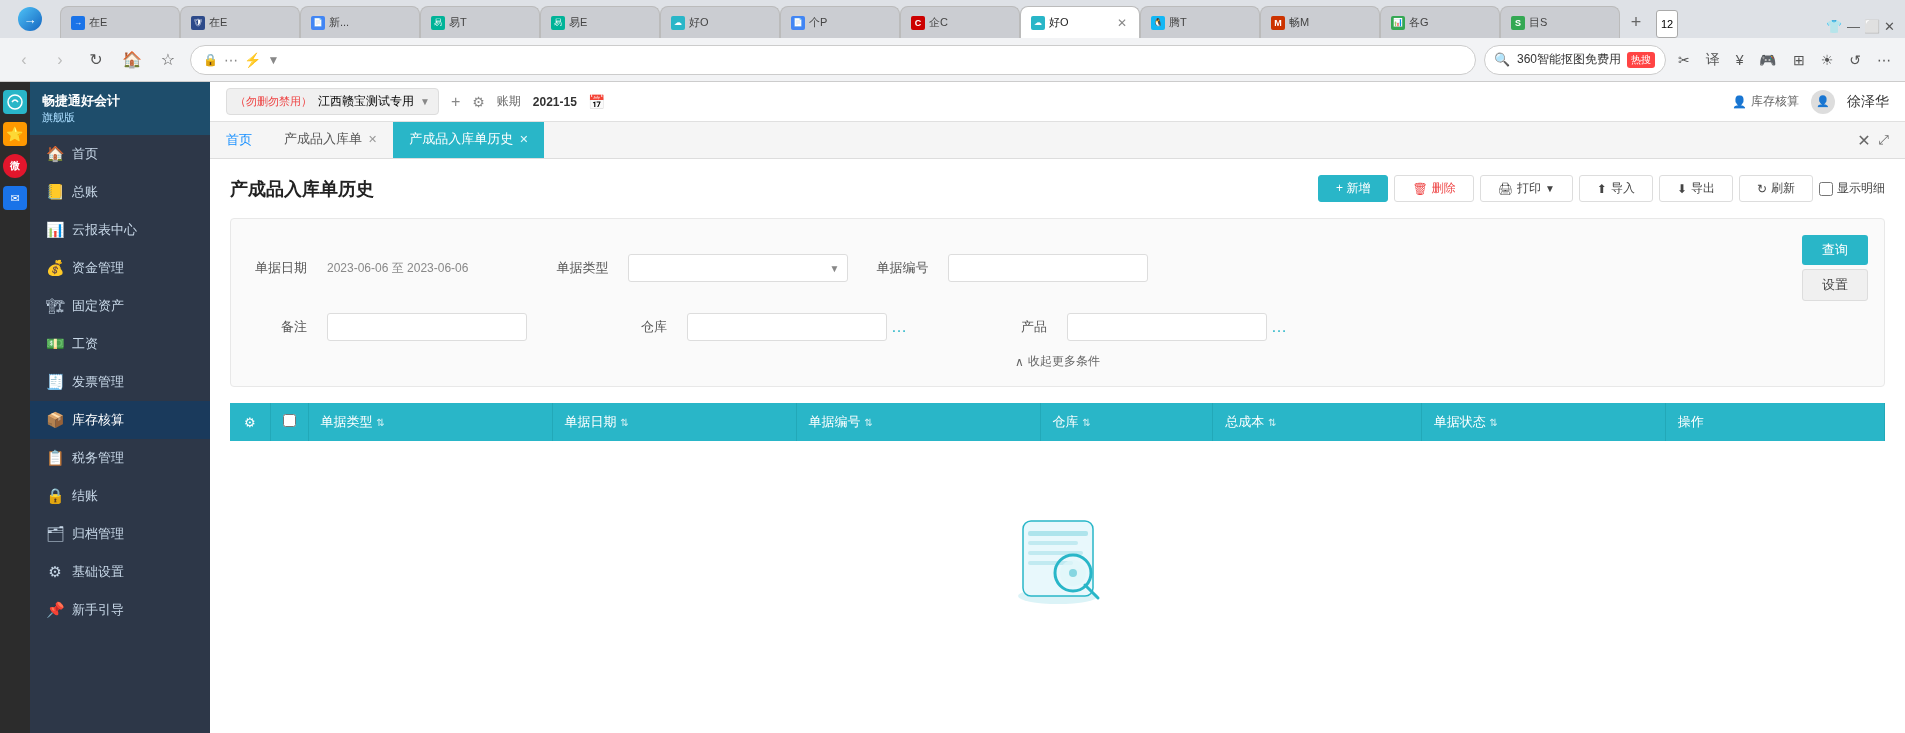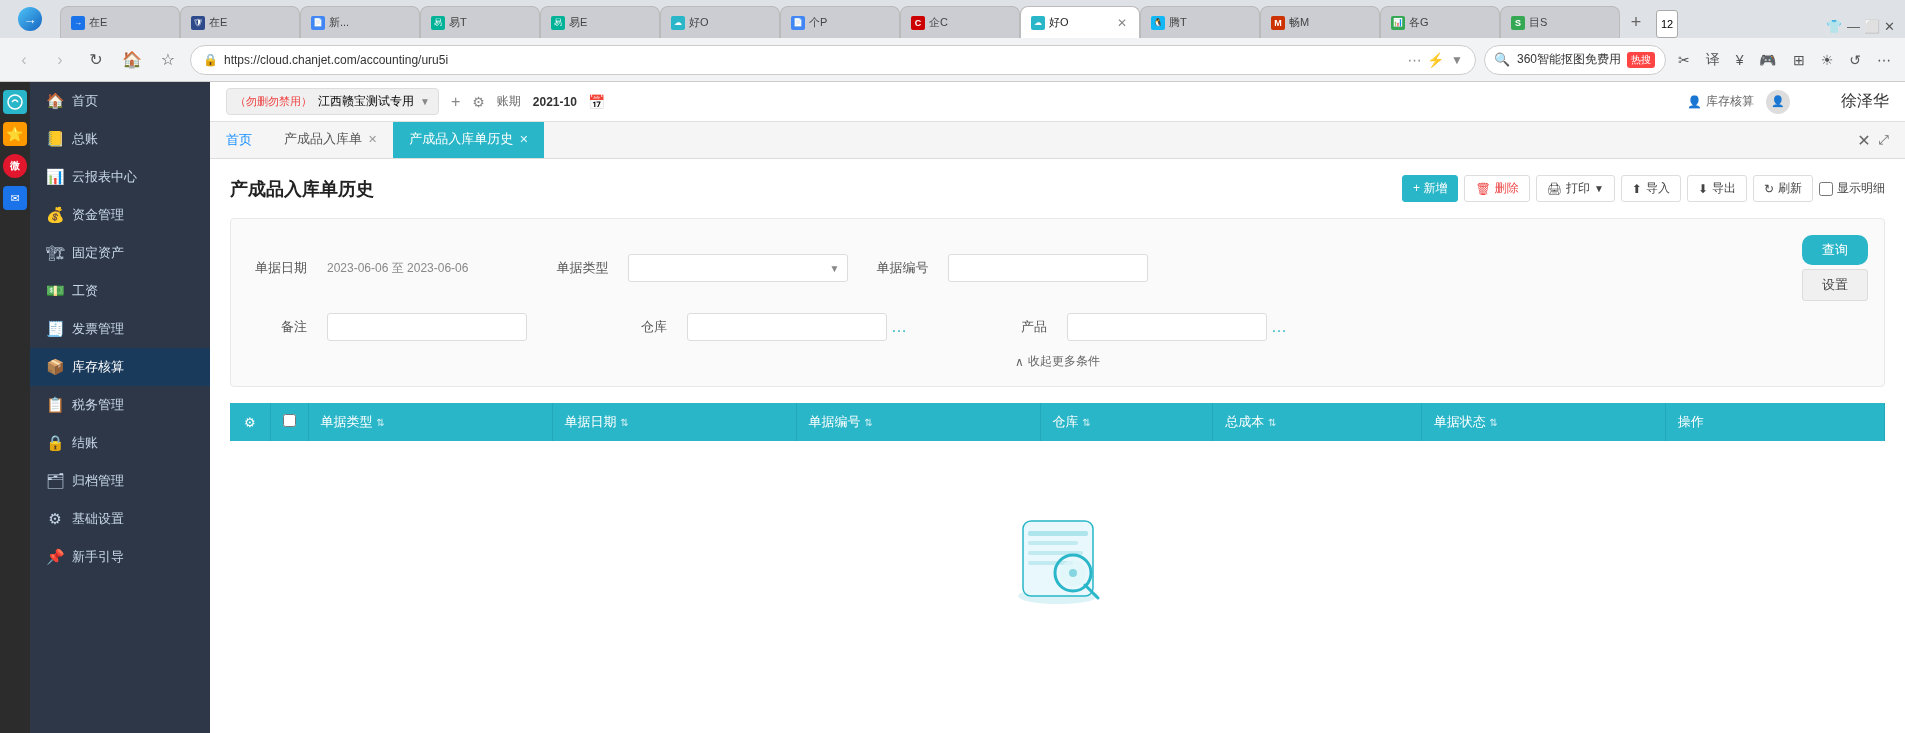--- a/index.html
+++ b/index.html
@@ -50,46 +50,46 @@
     
     .content-area { flex: 1; background: #f9a8d4; display: flex; flex-direction: column; overflow: hidden; }
 
     
     .content-header { background: #fff; padding: 6px 16px; display: flex; align-items: center; gap: 12px; border-bottom: 1px solid #e0e0e0; }
     .account-selector { display: flex; align-items: center; gap: 6px; background: #f0f0f0; border: 1px solid #ddd; border-radius: 4px; padding: 4px 8px; cursor: pointer; font-size: 12px; }
     .period-label { color: #666; font-size: 12px; }
     .period-value { color: #333; font-size: 12px; font-weight: bold; }
     .header-right { margin-left: auto; display: flex; align-items: center; gap: 12px; }
     .customer-service { color: #666; font-size: 12px; cursor: pointer; display: flex; align-items: center; gap: 4px; }
-    .user-name { color: #333; font-size: 16px; cursor: pointer; display: flex; align-items: center; gap: 4px; margin-left: 39px; }
+    .user-name { color: #333; font-size: 14px; cursor: pointer; display: flex; align-items: center; gap: 4px; }
 
     
     .page-body { flex: 1; background: #fff; overflow-y: auto; padding: 16px 20px; }
     .page-title { font-size: 18px; font-weight: bold; color: #222; margin-bottom: 16px; }
 
     
     .page-toolbar { display: flex; align-items: center; gap: 8px; margin-bottom: 16px; justify-content: flex-end; }
-    .toolbar-btn { display: flex; align-items: center; gap: 4px; padding: 4px 10px; border: 1px solid #ddd; border-radius: 3px; background: #fff; cursor: pointer; font-size: 12px; color: #444; text-align: right; }
+    .toolbar-btn { display: flex; align-items: center; gap: 4px; padding: 4px 17px; border: 1px solid #ddd; border-radius: 3px; background: #fff; cursor: pointer; font-size: 12px; color: #444; text-align: right; }
     .toolbar-btn.primary { background: #29b6c8; color: #fff; border-color: #29b6c8; }
     .toolbar-btn.danger { color: #e44; }
 
     
     .filter-area { border: 1px solid #e8e8e8; border-radius: 4px; padding: 16px; margin-bottom: 16px; background: #fafafa; }
     .filter-row { display: flex; align-items: center; gap: 20px; margin-bottom: 12px; }
     .filter-row:last-child { margin-bottom: 0; }
     .filter-label { color: #555; font-size: 13px; min-width: 60px; text-align: right; }
     .filter-date-btns { display: flex; align-items: center; gap: 6px; }
     .date-btn { padding: 2px 8px; border: 1px solid #ddd; border-radius: 3px; background: #fff; cursor: pointer; font-size: 12px; color: #444; }
     .date-btn.active { background: #29b6c8; color: #fff; border-color: #29b6c8; border-radius: 50%; padding: 2px 8px; }
     .date-range-text { font-size: 12px; color: #888; }
     .filter-select { height: 28px; border: 1px solid #ddd; border-radius: 3px; padding: 0 8px; font-size: 12px; min-width: 200px; background: #fff; display: flex; align-items: center; justify-content: space-between; cursor: pointer; }
     .filter-input { height: 28px; border: 1px solid #ddd; border-radius: 3px; padding: 0 8px; font-size: 12px; width: 200px; outline: none; }
     .filter-dots { color: #29b6c8; font-size: 16px; cursor: pointer; }
     .collapse-btn { display: flex; align-items: center; gap: 4px; color: #666; font-size: 12px; cursor: pointer; justify-content: center; margin-top: 8px; }
-    .query-btn { background: #29b6c8; color: #fff; border: none; border-radius: 10px; padding: 6px 20px; cursor: pointer; font-size: 13px; }
+    .query-btn { background: #29b6c8; color: #fff; border: none; border-radius: 3px; padding: 6px 20px; cursor: pointer; font-size: 13px; }
     .setting-btn { background: #f0f0f0; color: #444; border: 1px solid #ddd; border-radius: 3px; padding: 6px 16px; cursor: pointer; font-size: 13px; }
 
     
     .data-table { width: 100%; border-collapse: collapse; }
     .data-table th { background: #29b6c8; color: #fff; padding: 10px 12px; font-size: 13px; font-weight: normal; text-align: left; border-right: 1px solid #22a8b8; cursor: pointer; }
     .data-table th:first-child { width: 40px; text-align: center; }
     .data-table th.checkbox-col { width: 36px; text-align: center; }
     .data-table th .sort-icon { font-size: 10px; opacity: 0.8; }
     .gear-col { background: #29b6c8; color: #fff; width: 36px; text-align: center; padding: 10px 8px; }
 
@@ -177,21 +177,20 @@
 
   <div class="address-bar">
     <div class="nav-btn disabled">‹</div>
     <div class="nav-btn disabled">›</div>
     <div class="nav-btn">↻</div>
     <div class="nav-btn">🏠</div>
     <div class="nav-btn">☆</div>
 
     <div class="address-input-wrap">
       <span class="lock-icon">🔒</span>
-      <span class="address-text">https://cloud.chanjet.com/accounting/uru5i</span>
       <span style="font-size:14px;color:#888;">⋯</span>
       <span style="font-size:14px;color:#f90;">⚡</span>
       <span style="font-size:12px;color:#888;">▼</span>
     </div>
 
     <div class="search-bar-section">
       <span style="color:#666;font-size:13px;">🔍</span>
       <span style="font-size:12px;color:#333;">360智能抠图免费用</span>
       <span class="hot-badge">热搜</span>
     </div>
@@ -216,20 +215,26 @@
             <circle cx="8" cy="8" r="7" fill="none" stroke="#fff" stroke-width="1.5"></circle>
             <path d="M5 8 Q8 4 11 8" fill="none" stroke="#fff" stroke-width="1.5"></path>
           </svg>
       </div>
       <div class="app-icon" style="background:#f90;">⭐</div>
       <div class="app-icon" style="background:#e2162c;color:#fff;font-size:10px;font-weight:bold;border-radius:50%;">微</div>
       <div class="app-icon" style="background:#1a73e8;color:#fff;font-size:11px;">✉</div>
     </div>
 
     <div class="left-nav">
+      <div class="left-nav-header">
+        <div style="display:flex;flex-direction:column;">
+          <span class="left-nav-title">畅捷通好会计</span>
+          <span class="left-nav-sub">旗舰版</span>
+        </div>
+      </div>
       <div class="nav-items">
         <div class="nav-item">
           <span class="nav-item-icon">🏠</span>
           <span>首页</span>
         </div>
         <div class="nav-item">
           <span class="nav-item-icon">📒</span>
           <span>总账</span>
         </div>
         <div class="nav-item">
@@ -283,21 +288,21 @@
 
       <div class="content-header">
         <div class="account-selector">
           <span style="color:#e44;font-size:11px;">（勿删勿禁用）</span>
           <span>江西赣宝测试专用</span>
           <span style="font-size:10px;color:#888;">▼</span>
         </div>
         <div style="font-size:16px;color:#888;cursor:pointer;">+</div>
         <div style="font-size:14px;color:#888;cursor:pointer;">⚙</div>
         <span class="period-label">账期</span>
-        <span class="period-value">2021-10</span>
+        <span class="period-value">2021-15</span>
         <span style="font-size:14px;color:#888;cursor:pointer;">📅</span>
 
         <div class="header-right">
           <div class="customer-service">
             <span>👤</span>
             <span>库存核算</span>
           </div>
           <div style="width:24px;height:24px;border-radius:50%;background:#ddd;display:flex;align-items:center;justify-content:center;font-size:11px;color:#666;">👤</div>
           <div class="user-name">
             <span>徐泽华</span>

